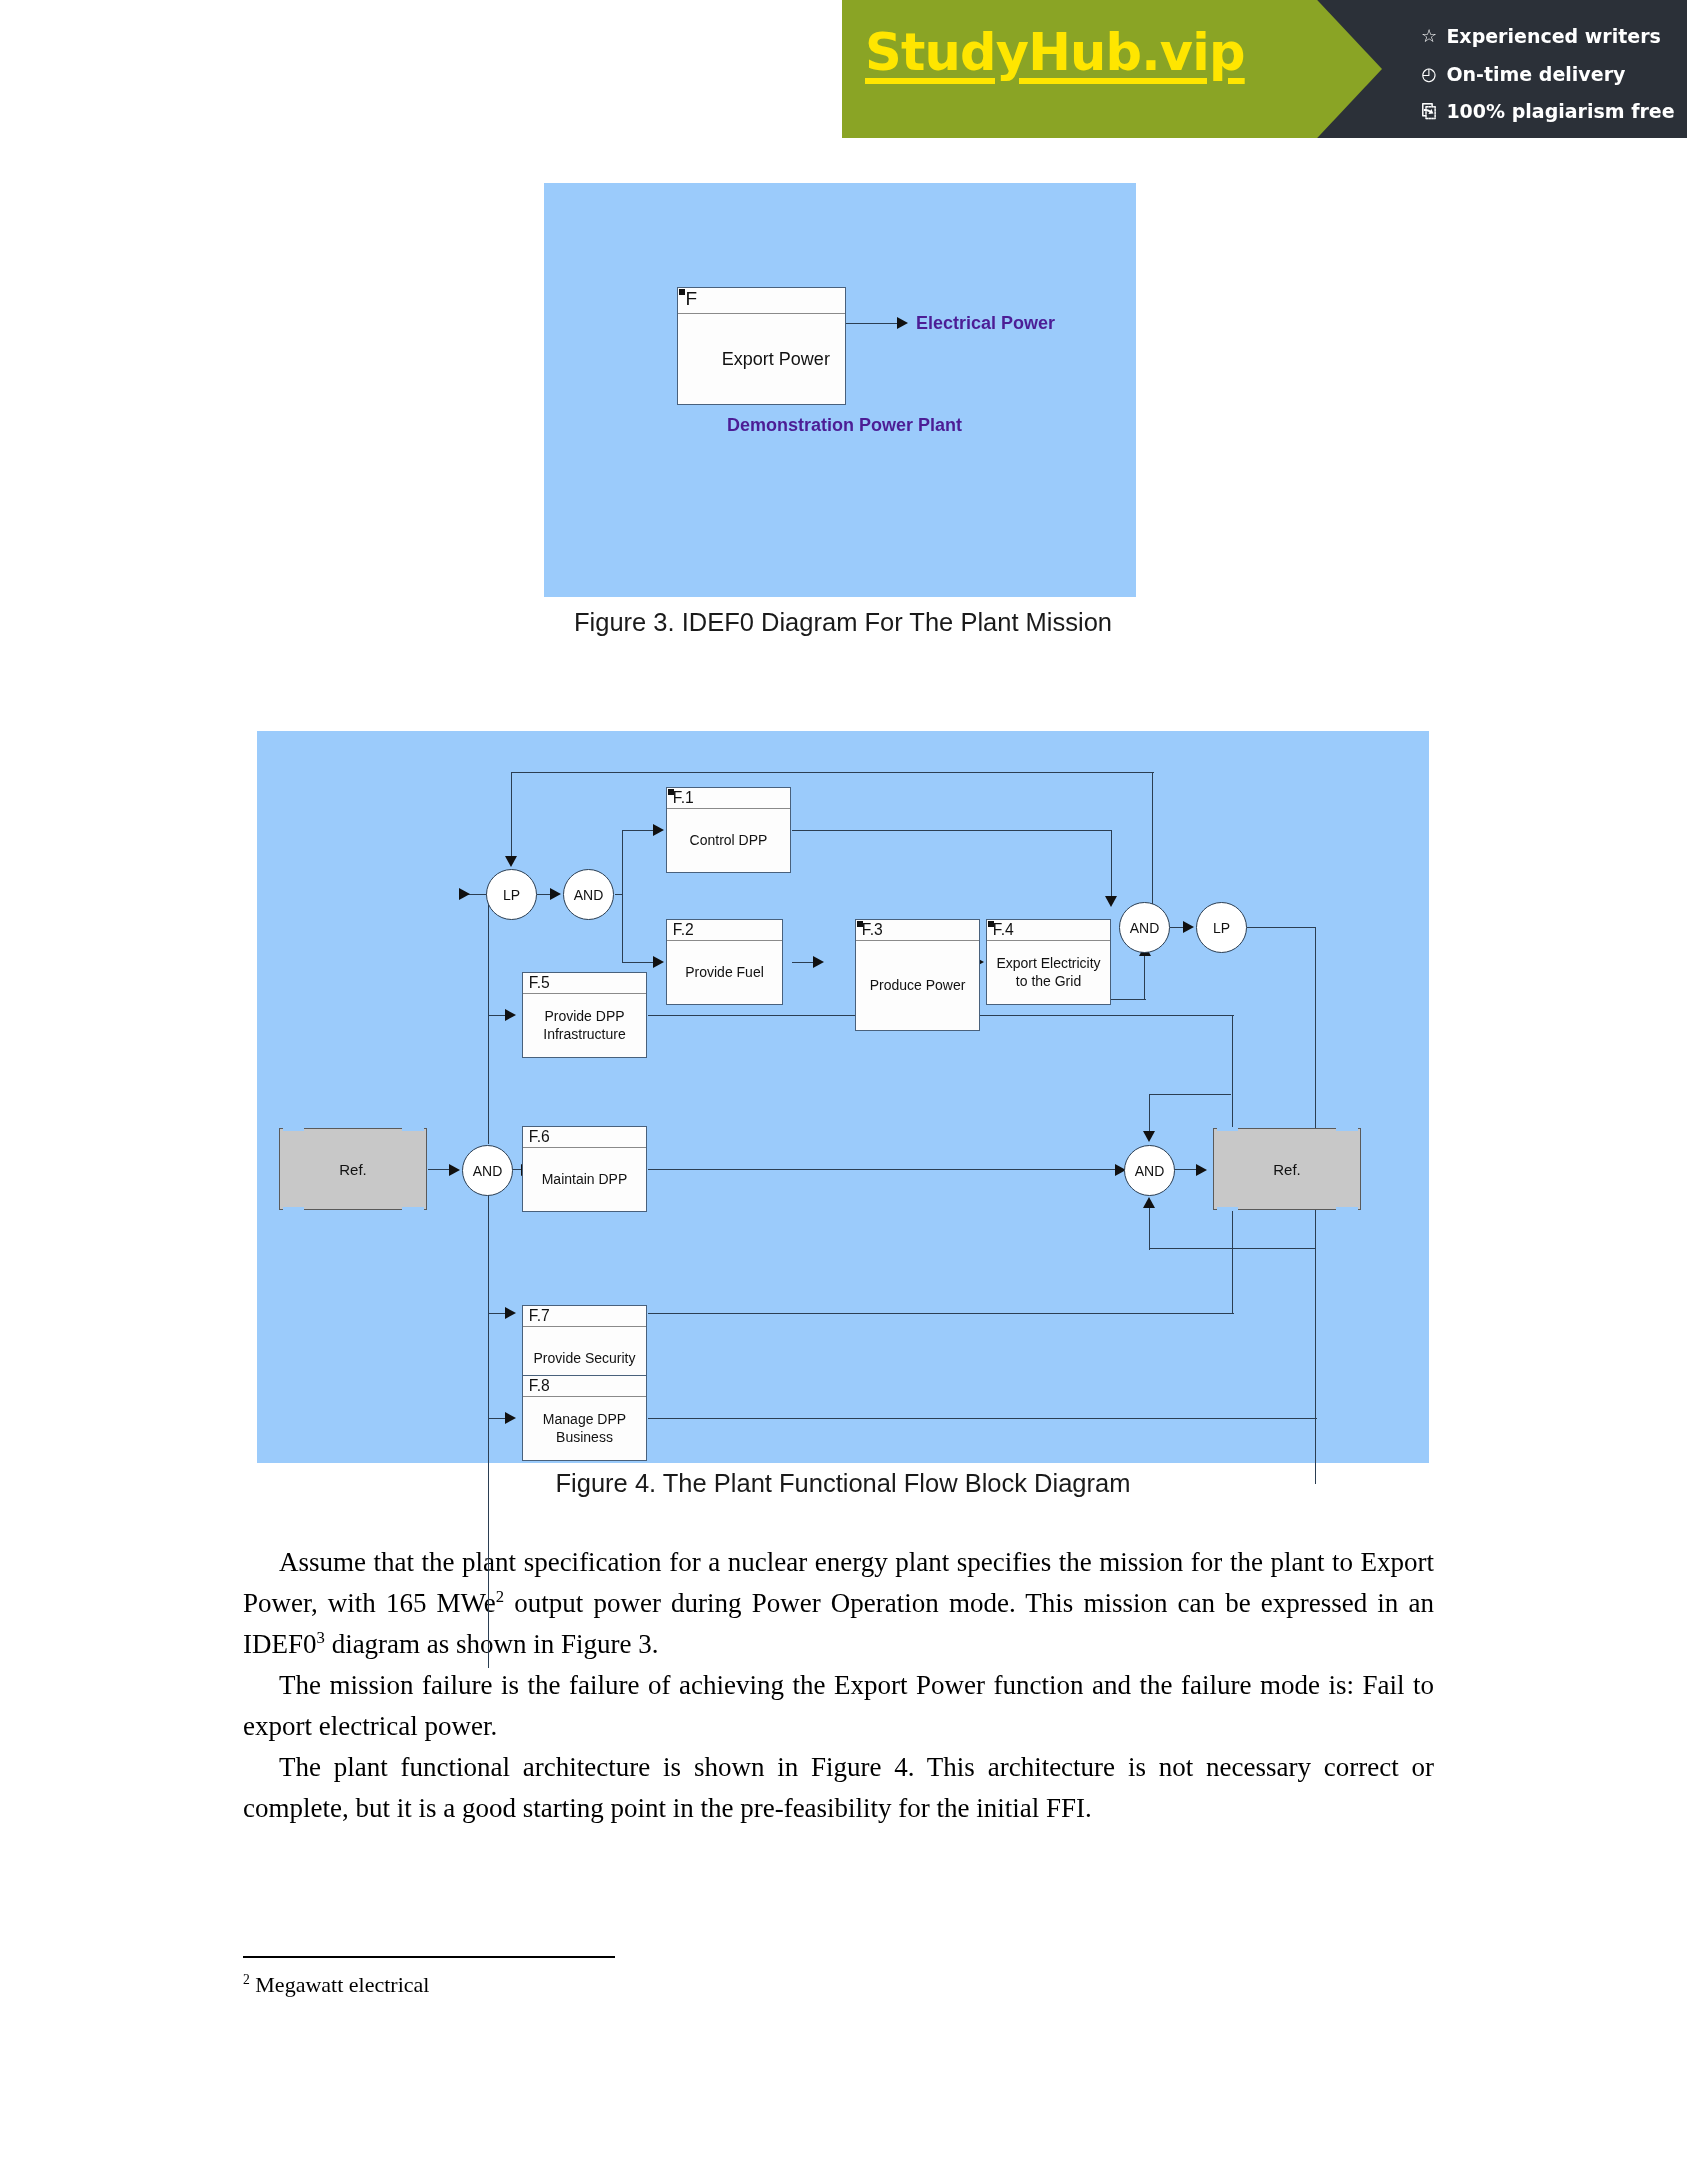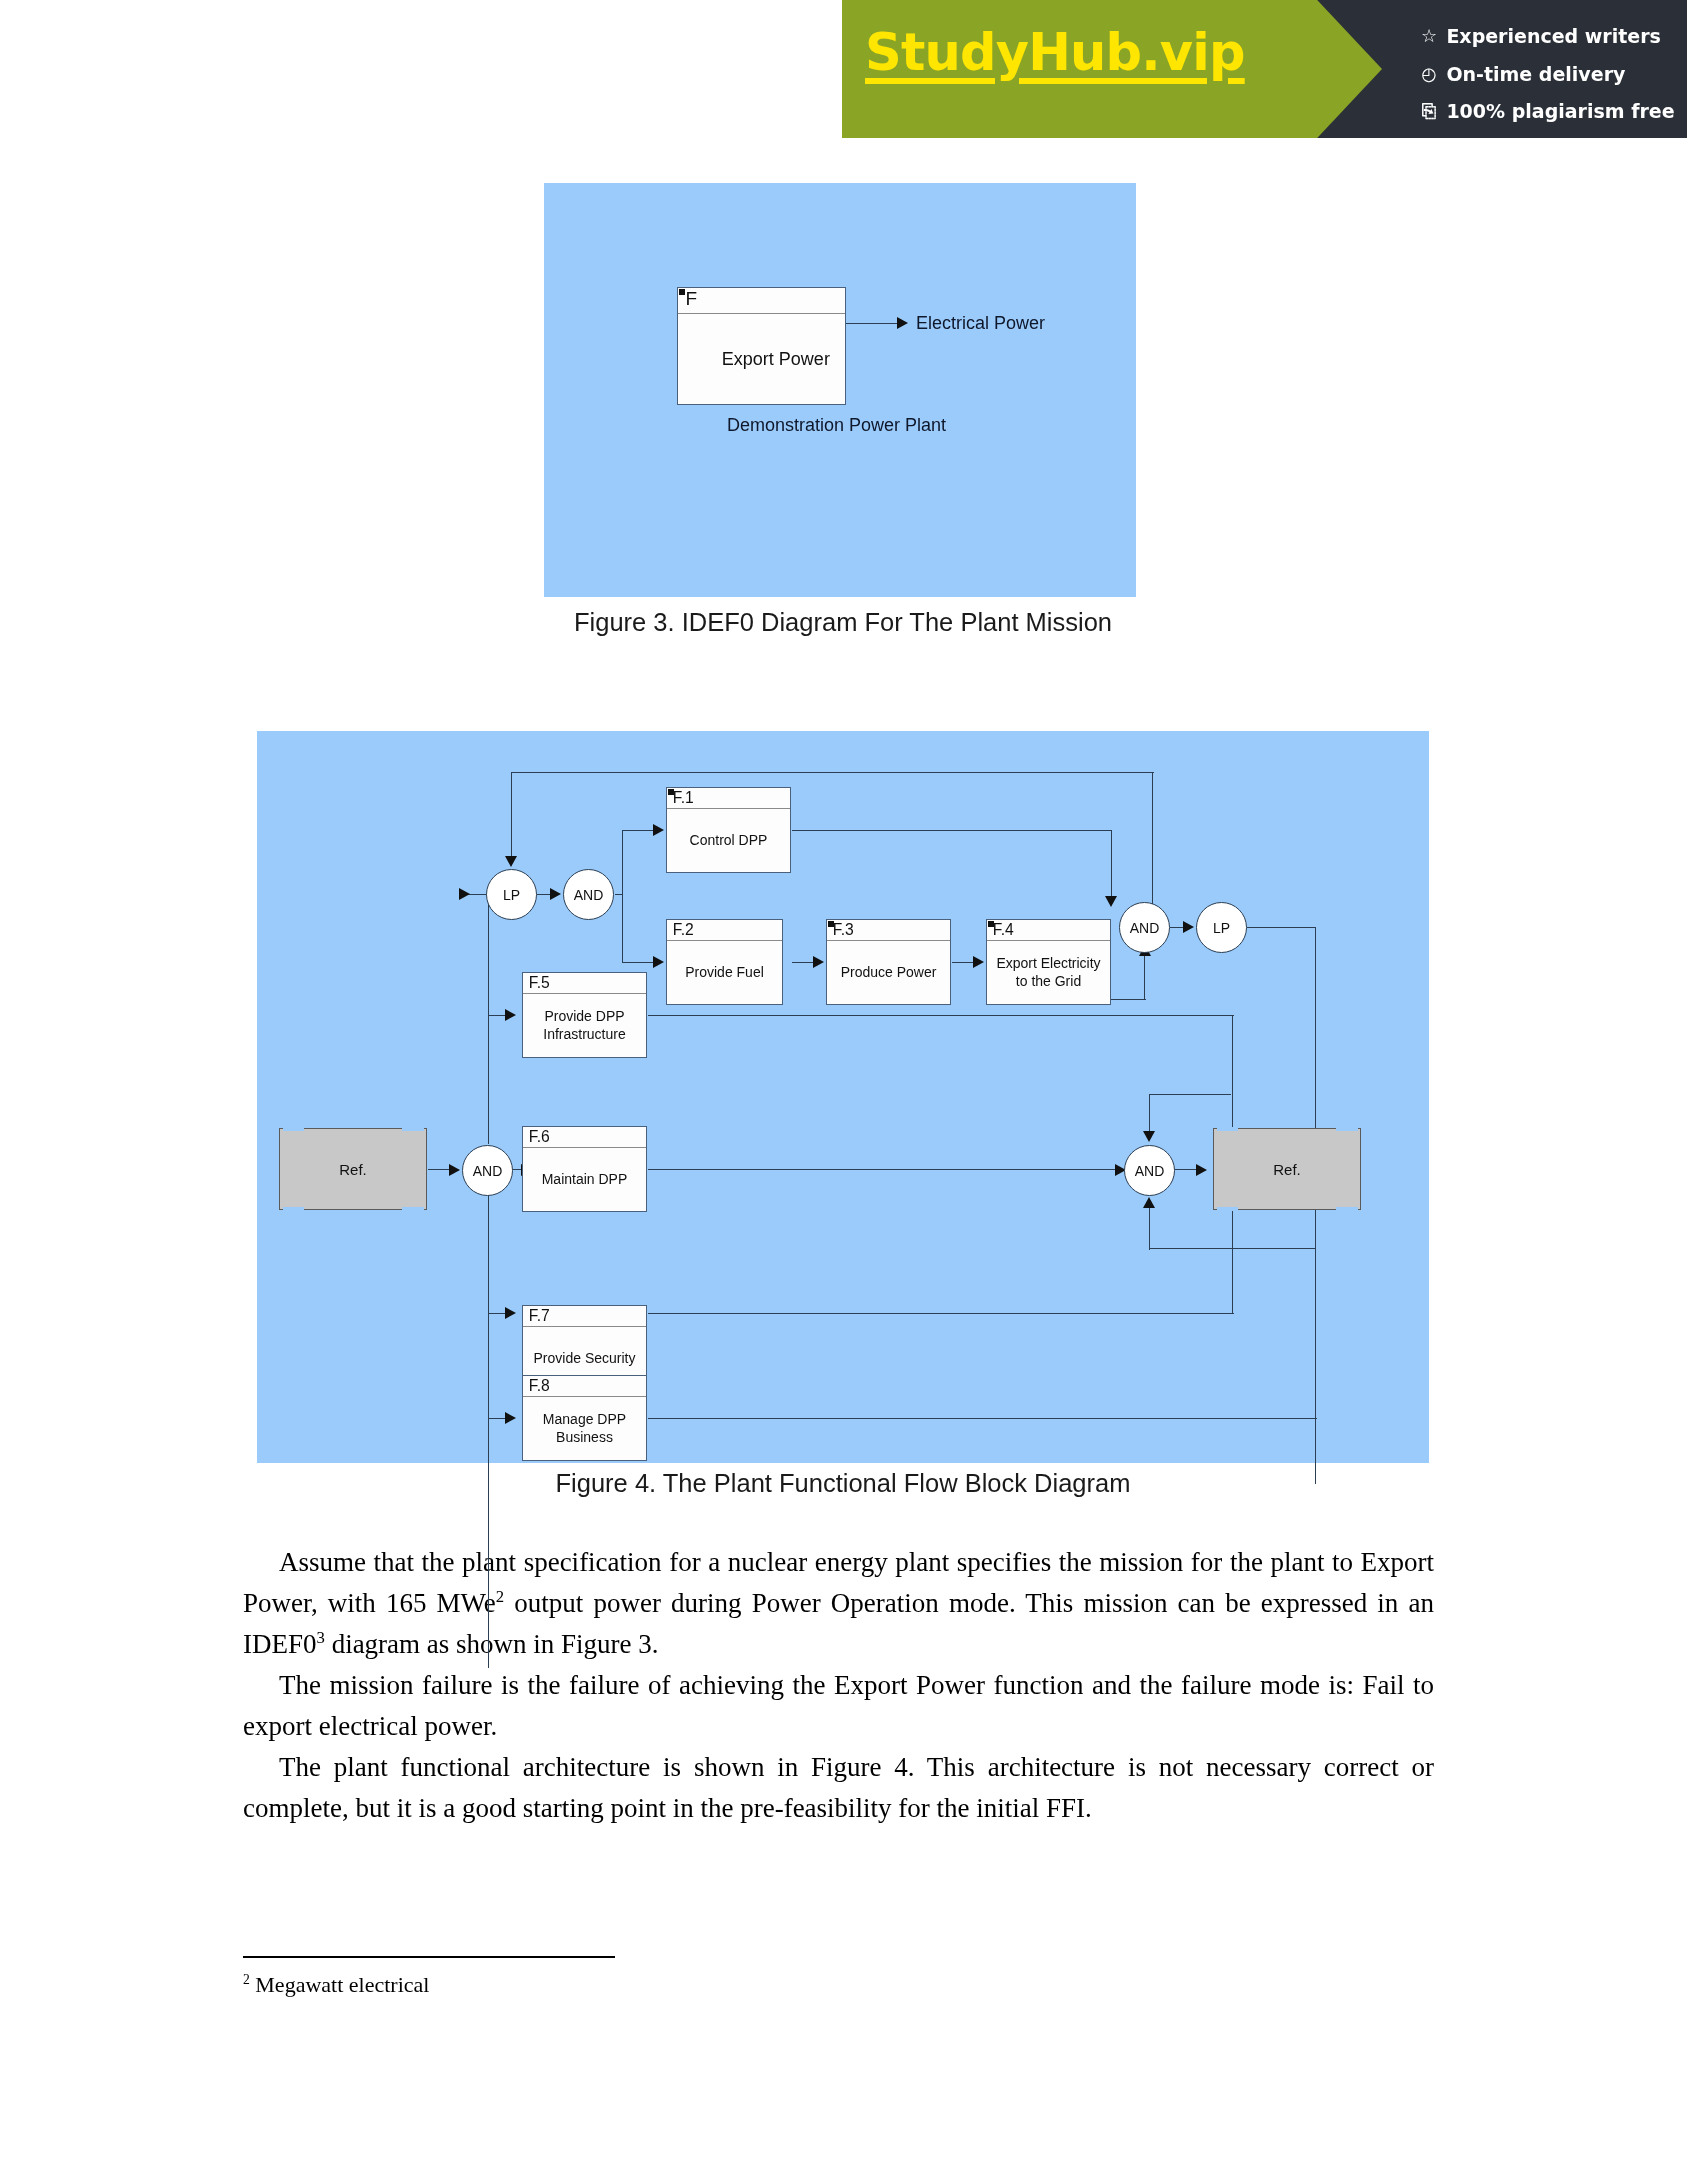--- a/index.html
+++ b/index.html
@@ -197,23 +197,24 @@
   .vline { position: absolute; width: 0;  border-left: 1.6px solid #2b3e52; z-index: 2; }
   .arrow { position: absolute; width: 0; height: 0; z-index: 3; }
   .arrow.right { border-top: 6.6px solid transparent; border-bottom: 6.6px solid transparent; border-left: 11.5px solid #111; }
   .arrow.up    { border-left: 6.6px solid transparent; border-right: 6.6px solid transparent; border-bottom: 11.5px solid #111; }
   .arrow.down  { border-left: 6.6px solid transparent; border-right: 6.6px solid transparent; border-top: 11.5px solid #111; }
 
   .flow-text {
     position: absolute;
     font-family: "Liberation Sans", sans-serif;
     font-size: 18px;
-    color: #0f172a;
+    color: #4c1d95;
     white-space: nowrap;
     z-index: 4;
+    font-weight: bold;
   }
 
   
   #body-text {
     position: absolute;
     left: 243px;
     top: 1542px;
     width: 1191px;
     font-family: "Liberation Serif", serif;
     font-size: 27px;
@@ -318,21 +319,21 @@
   <div class="arrow down" style="left:848px; top:165px;"></div>
 
   <div class="fblock" style="left:409px; top:188px; width:117px; height:86px;">
     <div class="fb-head"></div>
     <div class="fb-id">F.2</div>
     <div class="fb-label">Provide Fuel</div>
   </div>
   <div class="hline" style="left:535px; top:231px; width:25px;"></div>
   <div class="arrow right" style="left:556px; top:225px;"></div>
 
-  <div class="fblock" style="left:569px; top:188px; width:125px; height:86px;">
+  <div class="fblock" style="left:598px; top:188px; width:125px; height:112px;">
     <div class="fb-head"></div>
     <div class="fb-pin"></div>
     <div class="fb-id">F.3</div>
     <div class="fb-label">Produce Power</div>
   </div>
   <div class="hline" style="left:695px; top:231px; width:25px;"></div>
   <div class="arrow right" style="left:716px; top:225px;"></div>
 
   <div class="fblock" style="left:729px; top:188px; width:125px; height:86px;">
     <div class="fb-head"></div>

